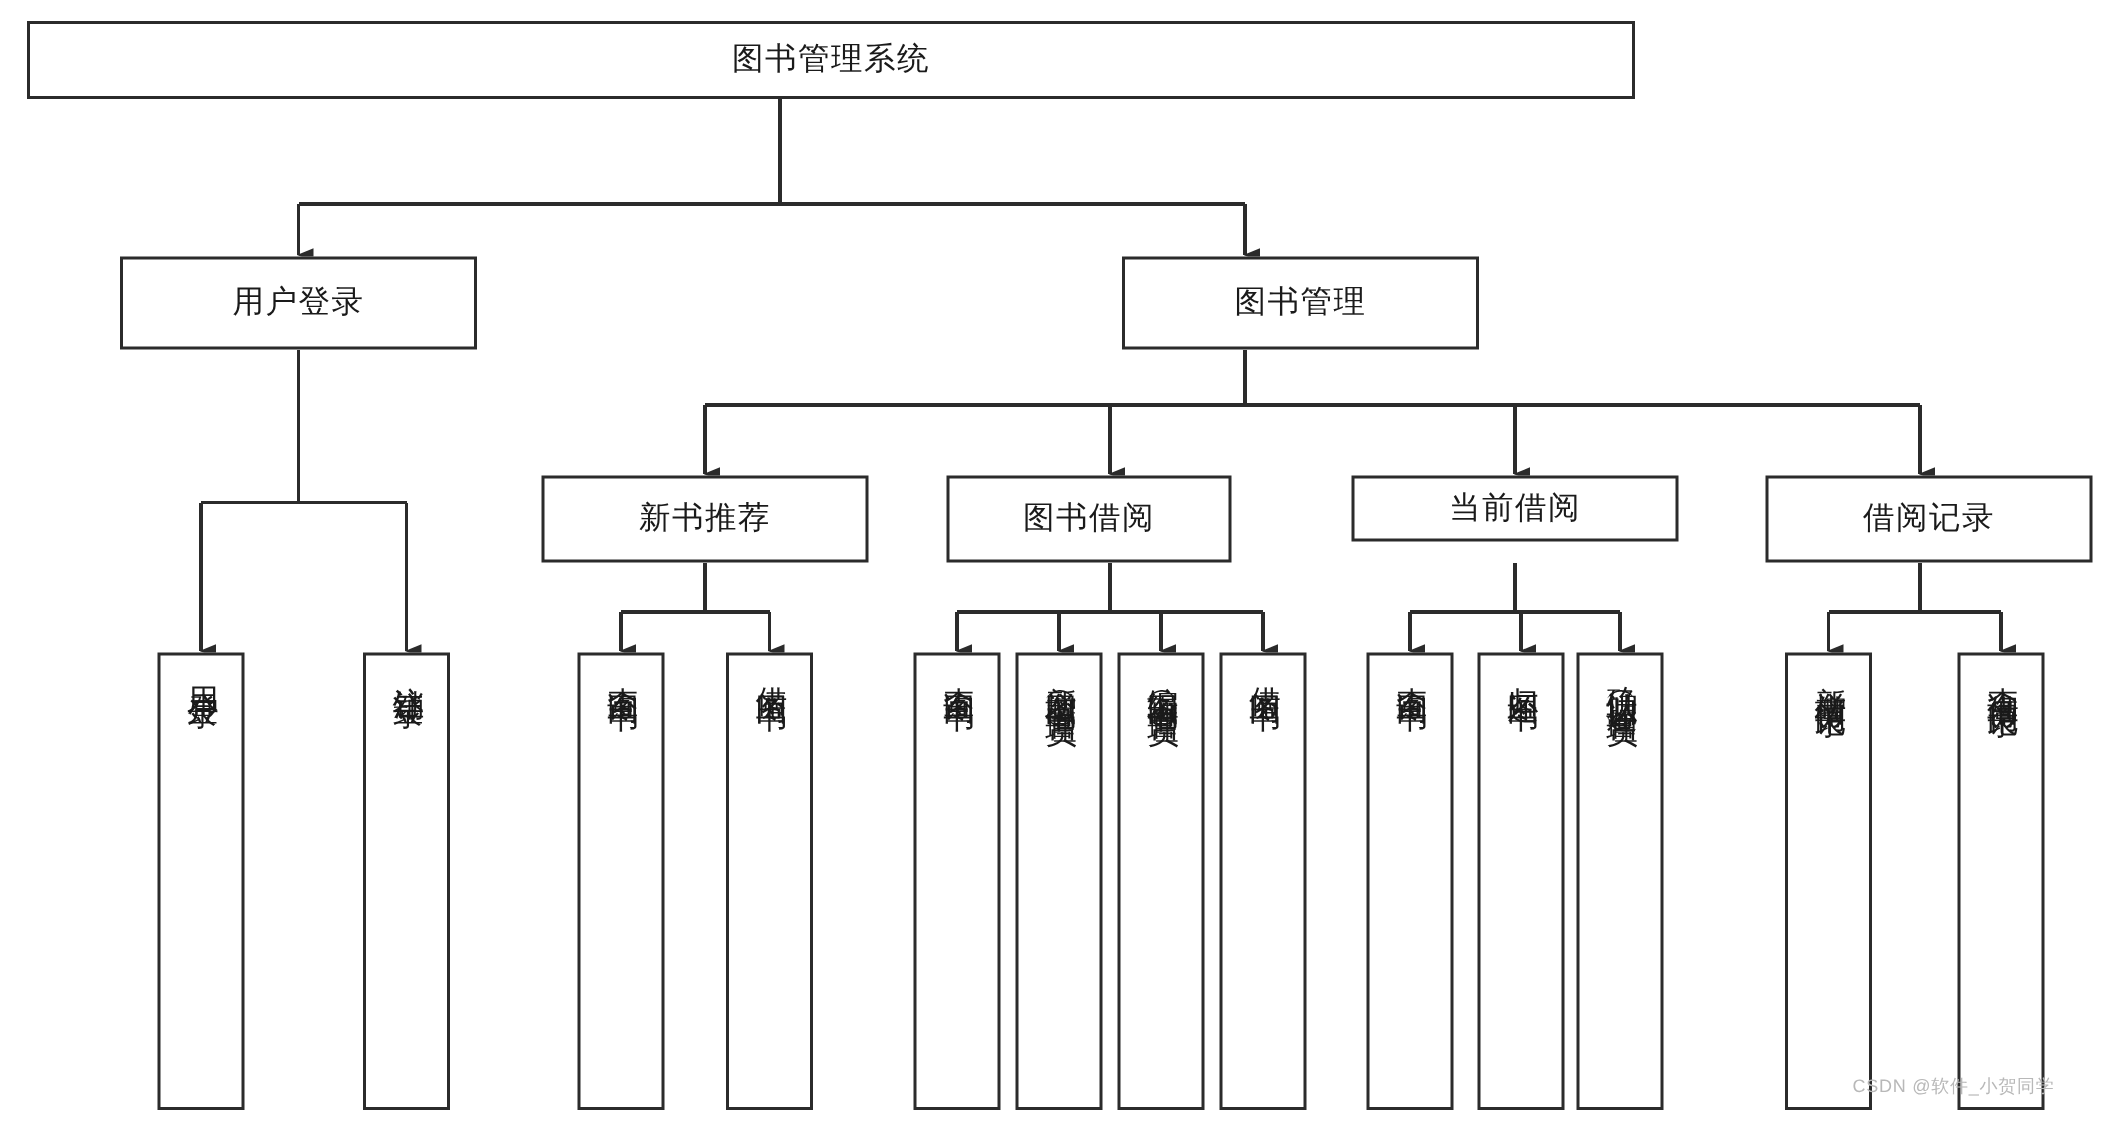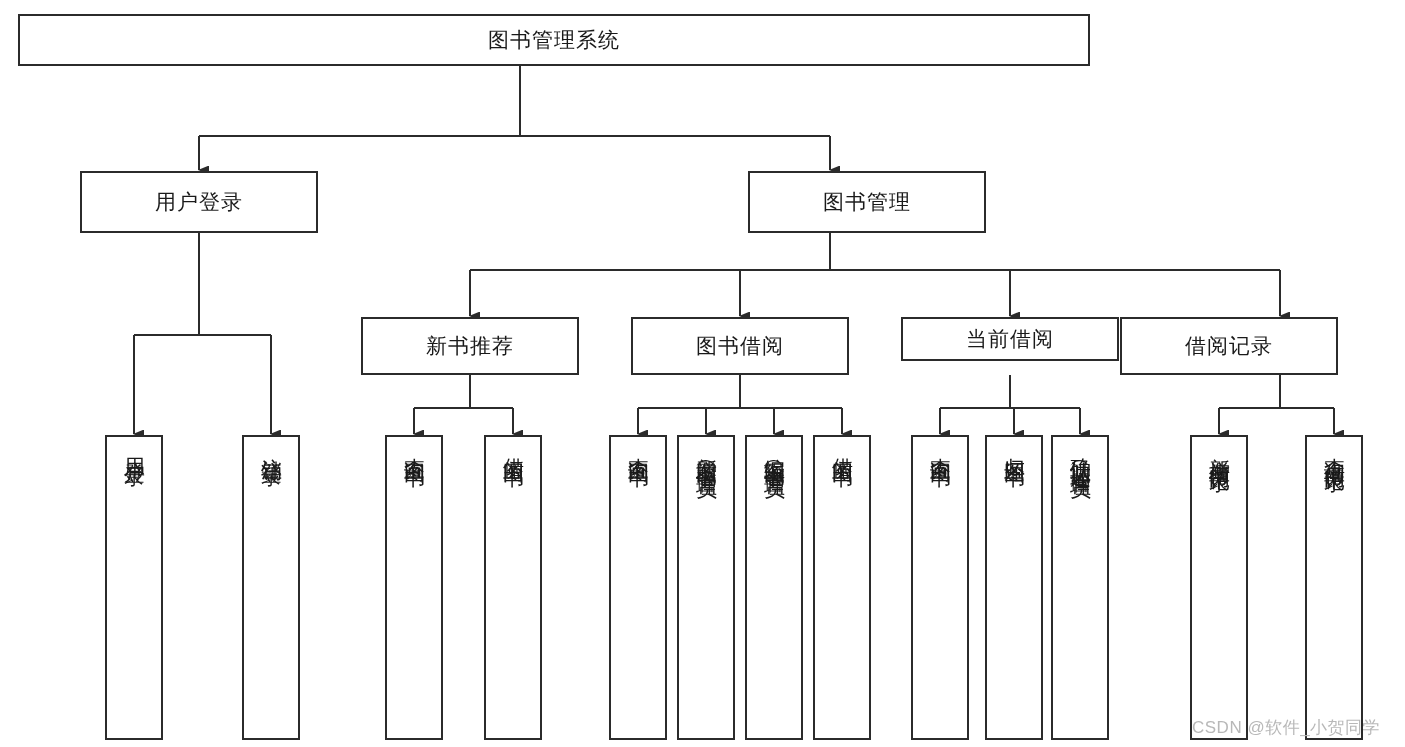--- a/index.html
+++ b/index.html
@@ -58,24 +58,25 @@
     writing-mode: vertical-rl;
     text-orientation: upright;
     font-size: 21px;
     letter-spacing: 3px;
     margin: 0 auto;
     padding-top: 4px;
   }
   .watermark {
     position: absolute;
     color: #b8b8b8;
-    font-size: 17px;
+    font-size: 12px;
     white-space: nowrap;
     user-select: none;
     letter-spacing: 0.5px;
+    padding-left: 43px;
   }
 </style>
 </head>
 <body>
 
 <div id="diagram-root">
   <svg class="edges" id="edge-layer" viewBox="0 0 1405 747" preserveAspectRatio="none">
     <defs>
       <marker id="arrowhead" markerWidth="9" markerHeight="11" refX="4.5" refY="10" orient="auto" markerUnits="userSpaceOnUse">
         <polygon points="0,0 9,0 4.5,11" fill="#2b2b2b"></polygon>
@@ -124,27 +125,27 @@
       </div>
       <div class="node horizontal" style="left: 80px; top: 171px; width: 238px; height: 62px;">
         <span class="node-label">用户登录</span>
       </div>
       <div class="node horizontal" style="left: 711px; top: 171px; width: 238px; height: 62px; margin-left: 37px;">
         <span class="node-label">图书管理</span>
       </div>
       <div class="node horizontal" style="left: 361px; top: 317px; width: 218px; height: 58px;">
         <span class="node-label">新书推荐</span>
       </div>
-      <div class="node horizontal" style="left: 631px; top: 317px; width: 218px; height: 58px;">
+      <div class="node horizontal" style="left: 631px; top: 317px; width: 190px; height: 58px;">
         <span class="node-label">图书借阅</span>
       </div>
       <div class="node horizontal" style="left: 901px; top: 317px; width: 218px; height: 44px;">
         <span class="node-label">当前借阅</span>
       </div>
-      <div class="node horizontal" style="left: 1120px; top: 317px; width: 218px; height: 58px;">
+      <div class="node horizontal" style="left: 1177px; top: 317px; width: 218px; height: 58px;">
         <span class="node-label">借阅记录</span>
       </div>
       <div class="node vertical" style="left: 105px; top: 435px; width: 58px; height: 305px;">
         <span class="node-label">用户登录</span>
       </div>
       <div class="node vertical" style="left: 242px; top: 435px; width: 58px; height: 305px;">
         <span class="node-label">注销登录</span>
       </div>
       <div class="node vertical" style="left: 385px; top: 435px; width: 58px; height: 305px;">
         <span class="node-label">查询图书</span>

